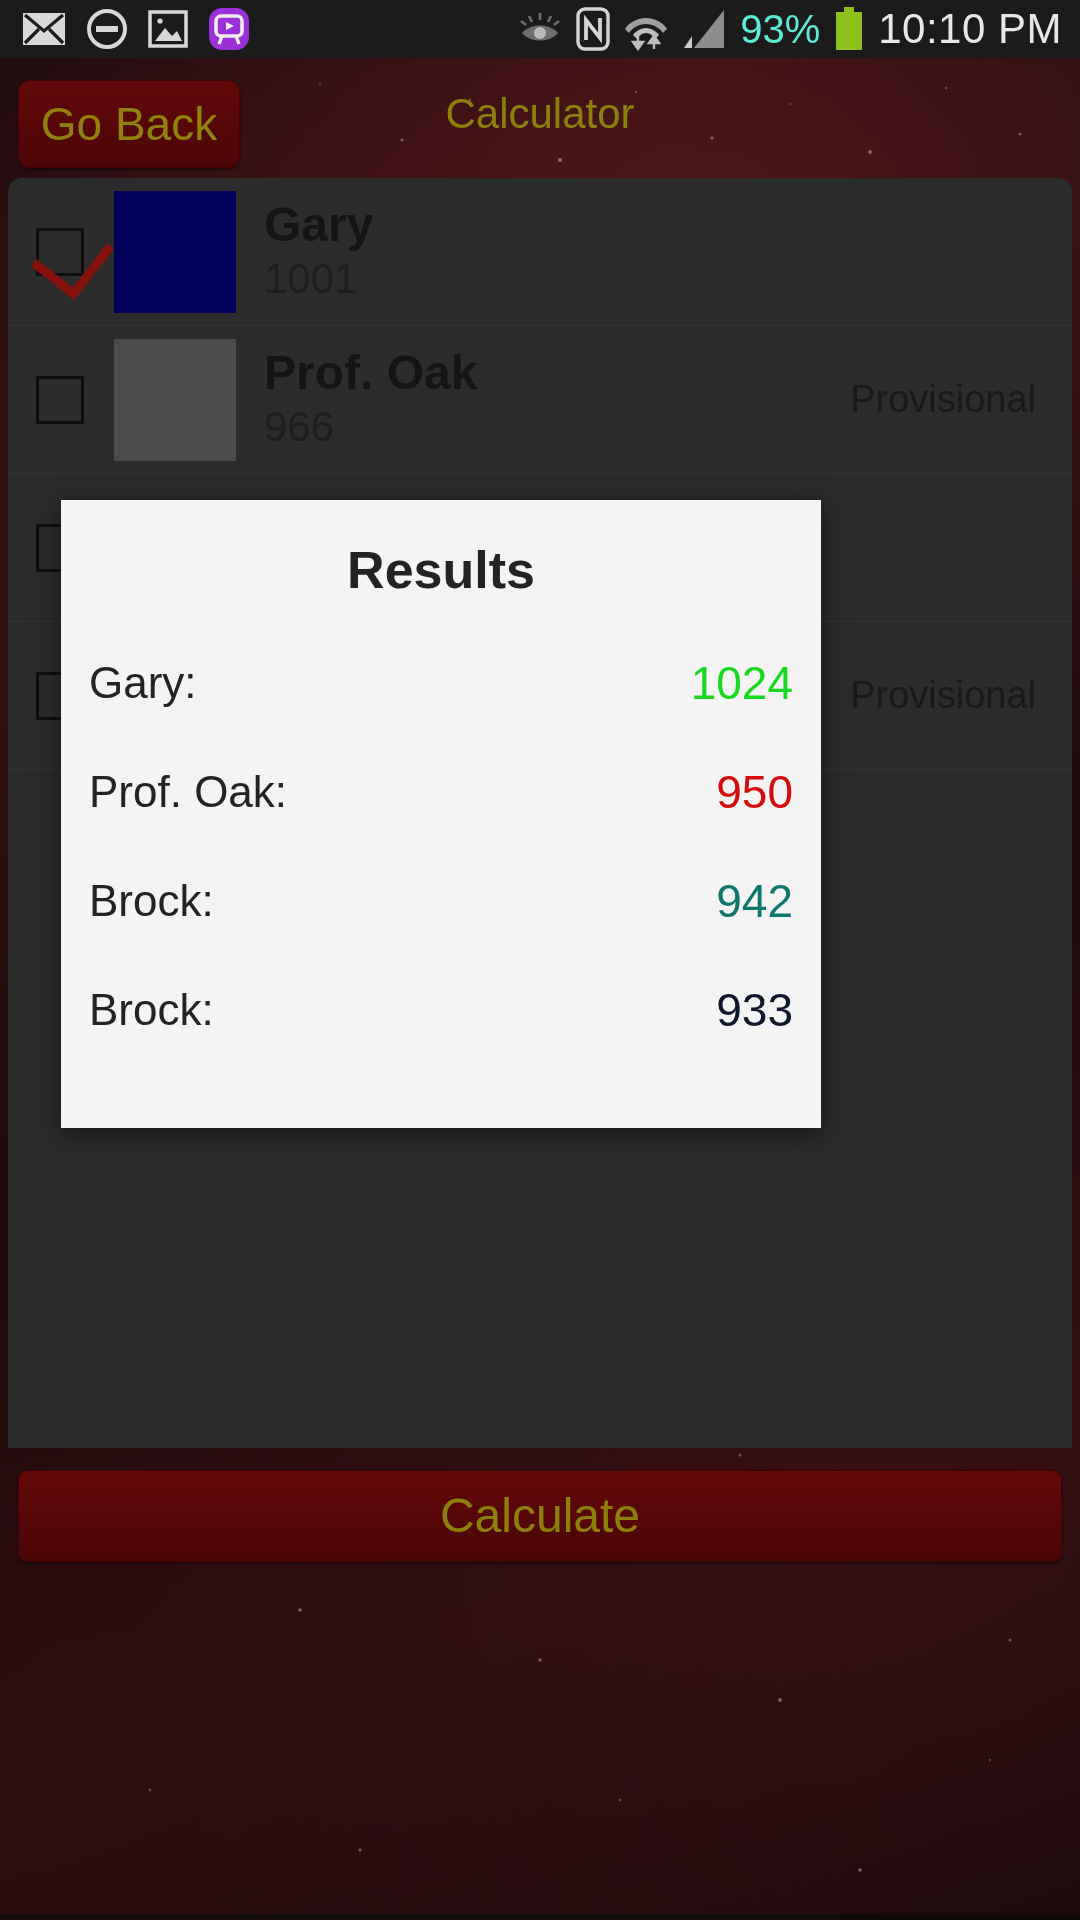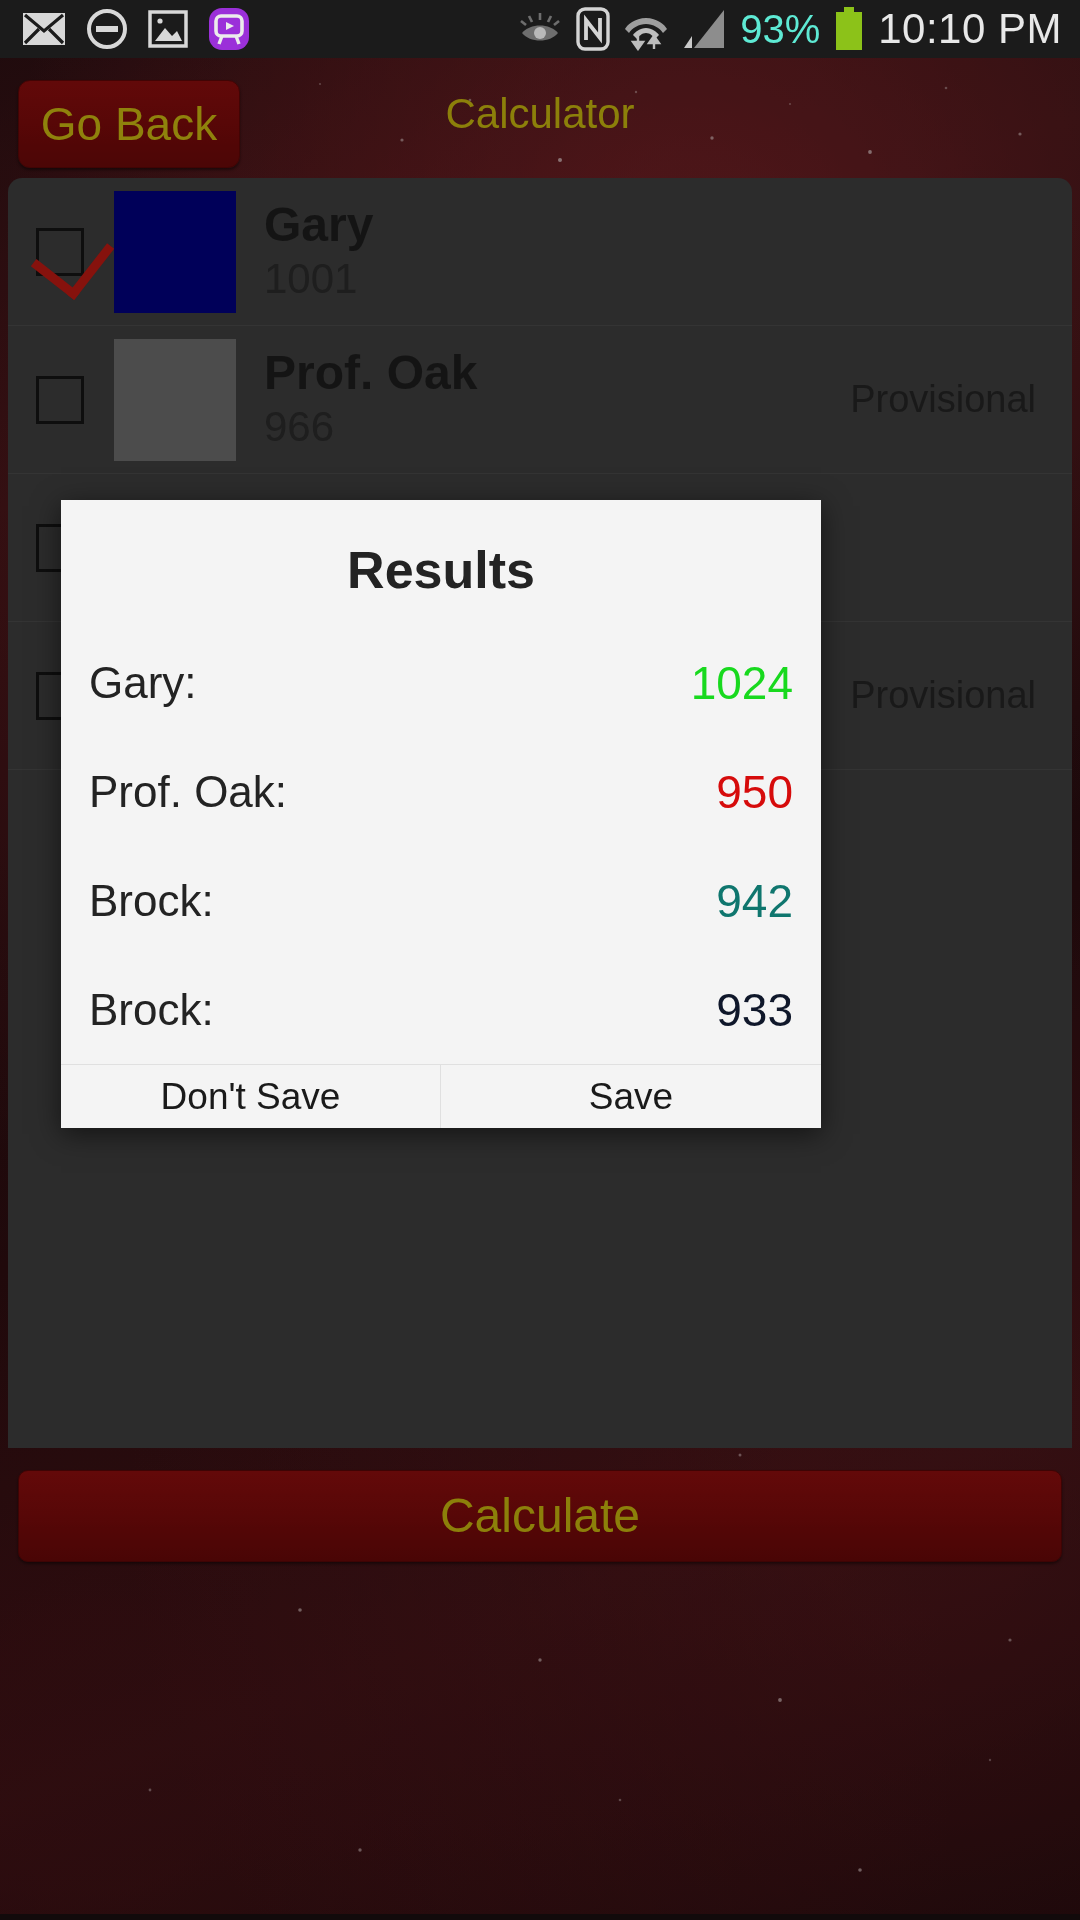--- a/index.html
+++ b/index.html
@@ -292,19 +292,15 @@
     </div>
     <div class="result-row">
       <span class="result-label">Brock:</span>
       <span class="result-value" style="color:#0f766e">942</span>
     </div>
     <div class="result-row">
       <span class="result-label">Brock:</span>
       <span class="result-value" style="color:#0f172a">933</span>
     </div>
   </div>
-  <div id="dialog-actions">
-    <div class="dialog-button left">Don't Save</div>
-    <div class="dialog-button">Save</div>
-  </div>
 </div>
 
 <div id="nav-bar"></div>
 
 </body></html>

